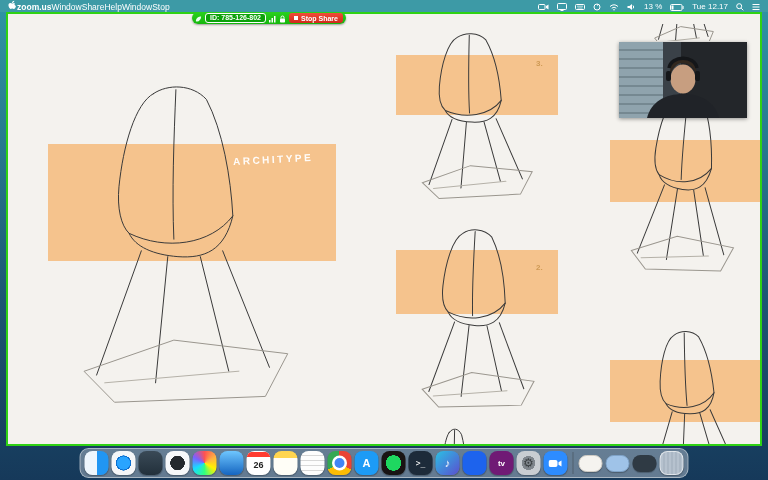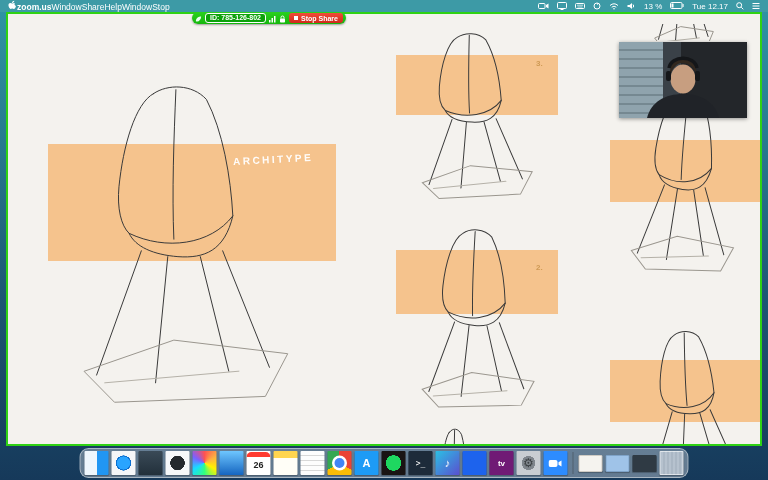--- a/index.html
+++ b/index.html
@@ -12,21 +12,21 @@
 
   
   .menubar {
     position:absolute; top:0; left:0; right:0; height:12px;
     background:rgba(63,154,166,.94);
     display:flex; align-items:center; padding:0 8px;
     color:#fff; font-size:8.5px; z-index:50;
   }
   .mb-left { display:flex; align-items:flex-end; }
   .mb-left .appname { font-weight:bold; }
-  .mb-right { margin-left:auto; display:flex; align-items:flex-start; gap:8px; font-size:8px; }
+  .mb-right { margin-left:auto; display:flex; align-items:flex-end; gap:8px; font-size:8px; }
   .mb-right svg { display:block; }
   .mb-item { cursor:default; white-space:nowrap; }
 
   
   .share-pill {
     position:absolute; top:12px; left:192px; height:12px; z-index:55;
     background:linear-gradient(180deg,#2bd11f,#15b70c);
     border-radius:6px; display:flex; align-items:center; gap:3px; padding:0 3px 0 3px;
     box-shadow:0 1px 2px rgba(0,0,0,.35);
   }
@@ -62,21 +62,21 @@
   .webcam svg { display:block; }
 
   
   .dock {
     position:absolute; bottom:2px; left:50%; transform:translateX(-50%);
     height:30px; z-index:60;
     background:rgba(245,246,248,.35); border:1px solid rgba(255,255,255,.45);
     border-radius:9px; display:flex; align-items:center; gap:3px; padding:0 4px;
   }
   .di {
-    width:24px; height:24px; border-radius:1px; flex:0 0 auto; position:relative;
+    width:24px; height:24px; border-radius:8px; flex:0 0 auto; position:relative;
     display:flex; align-items:center; justify-content:center;
     box-shadow:0 1px 1px rgba(0,0,0,.25); cursor:pointer; font-size:10px; overflow:hidden;
   }
   .dock-sep { width:1px; height:22px; background:rgba(40,40,40,.35); margin:0 2px; }
 
   .i-finder   { background:linear-gradient(90deg,#eef6fd 50%,#2196f3 50%); }
   .i-safari   { background:radial-gradient(circle at 50% 50%, #29a4ff 0 38%, #0b6fd0 39% 44%, #f5f6f8 45%); }
   .i-photo    { background:linear-gradient(180deg,#3a4a57,#22303b); }
   .i-github   { background:radial-gradient(circle, #24292e 0 42%, #f6f8fa 43%); }
   .i-wheel    { background:conic-gradient(#ff5252,#ffb142,#fff200,#32ff7e,#18dcff,#7d5fff,#ff5252); }

